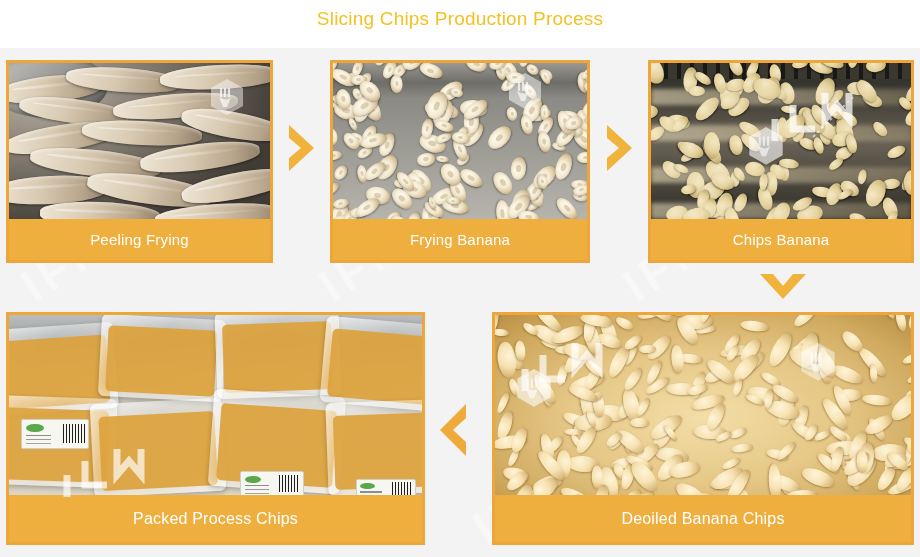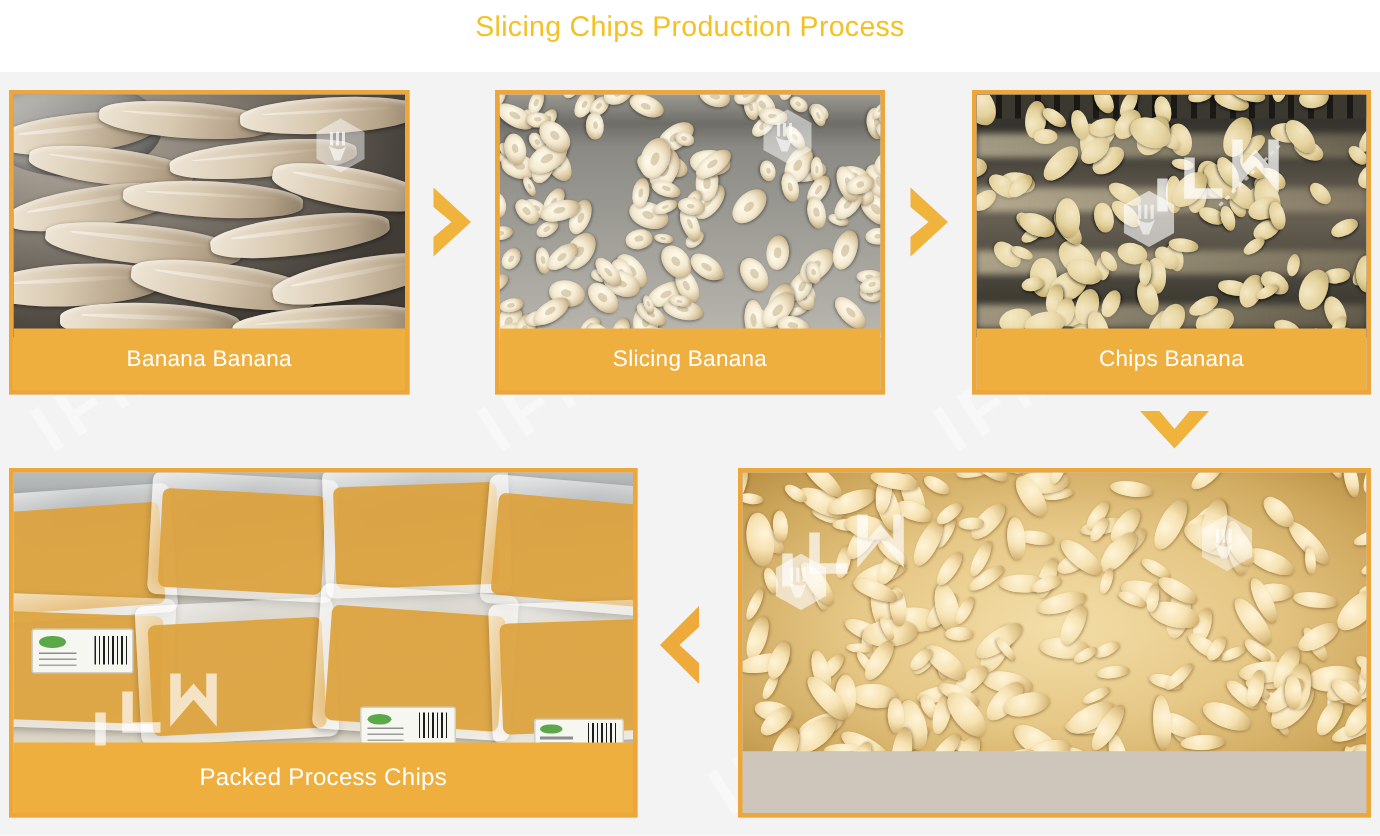--- a/index.html
+++ b/index.html
@@ -244,21 +244,21 @@
         <div class="tuber" style="left:12%;top:86%;width:46%;height:16%;transform:rotate(2deg);"></div>
         <div class="tuber" style="left:56%;top:87%;width:48%;height:15%;transform:rotate(-4deg);"></div>
       </div>
 
       <svg class="pw" style="left:196px;top:14px;" width="44" height="46" viewBox="0 0 44 46">
         <path d="M22 2 L38 11 L38 29 L22 38 L6 29 L6 11 Z" fill="rgba(255,255,255,.55)"></path>
         <path d="M16 11 v9 M20 11 v9 M24 11 v9" stroke="#fff" stroke-width="2" fill="none"></path>
         <path d="M14 20 q8 5 12 0 l-4 10 h-4 z" fill="#ffffff" opacity=".9"></path>
       </svg>
     </div>
-    <div class="caption" style="height:41px;">Banana Banana</div>
+    <div class="caption" style="height:41px;">Peeling Frying</div>
   </div>
 
   <div class="chev" style="left:286px;top:122px;">
     <svg width="34" height="52" viewBox="0 0 34 52">
       <path d="M3 3 L28 26 L3 49 L3 36 L15 26 L3 16 Z" fill="#f0b33c"></path>
     </svg>
   </div>
 
   <div class="panel" style="left:330px;top:60px;width:260px;height:203px;">
     <div class="photo" style="height:162px;">
@@ -411,21 +411,21 @@
           <div class="slice" style="left: 10.646%; top: 43.7648%; width: 10.6816%; height: 7.8344%; transform: rotate(-15.4318deg);"></div>
           <div class="slice" style="left: 72.6395%; top: 91.5552%; width: 8.57297%; height: 7.81332%; transform: rotate(15.0367deg);"></div>
           <div class="slice" style="left: 27.2348%; top: -4.73189%; width: 8.03689%; height: 8.47021%; transform: rotate(-28.1493deg);"></div>
         </div>
       <svg class="pw" style="left:170px;top:8px;" width="44" height="46" viewBox="0 0 44 46">
         <path d="M22 2 L38 11 L38 29 L22 38 L6 29 L6 11 Z" fill="rgba(255,255,255,.6)"></path>
         <path d="M16 11 v9 M20 11 v9 M24 11 v9" stroke="#fff" stroke-width="2" fill="none"></path>
         <path d="M14 20 q8 5 12 0 l-4 10 h-4 z" fill="#ffffff" opacity=".9"></path>
       </svg>
     </div>
-    <div class="caption" style="height:41px;">Slicing Banana</div>
+    <div class="caption" style="height:41px;">Frying Banana</div>
   </div>
 
   <div class="chev" style="left:604px;top:122px;">
     <svg width="34" height="52" viewBox="0 0 34 52">
       <path d="M3 3 L28 26 L3 49 L3 36 L15 26 L3 16 Z" fill="#f0b33c"></path>
     </svg>
   </div>
 
   <div class="panel" style="left:648px;top:60px;width:266px;height:203px;">
     <div class="photo" style="height:162px;">
@@ -866,20 +866,21 @@
         <path d="M14 20 q8 5 12 0 l-4 10 h-4 z" fill="#ffffff" opacity=".85"></path>
       </svg>
       <svg class="pw" style="left:12px;top:6px;" width="110" height="86" viewBox="0 0 110 86">
         <g stroke="#ffffff" stroke-width="7" fill="none" opacity=".8">
           <path d="M18 48 L18 70"></path>
           <path d="M36 34 L36 58 L58 58"></path>
           <path d="M68 22 L68 48 L80 34 L92 48 L92 22"></path>
         </g>
       </svg>
     </div>
+    <div class="caption big" style="height:47px;">Deoiled Banana Chips</div>
   </div>
 
   <div class="wm-layer">
     <div class="wm" style="left:18px;top:236px;">IFM</div>
     <div class="wm" style="left:316px;top:236px;">IFM</div>
     <div class="wm" style="left:620px;top:236px;">IFM</div>
     <div class="wm" style="left:176px;top:478px;">IFM</div>
     <div class="wm" style="left:470px;top:478px;">IFM</div>
     <div class="wm" style="left:762px;top:478px;">IFM</div>
   </div>

